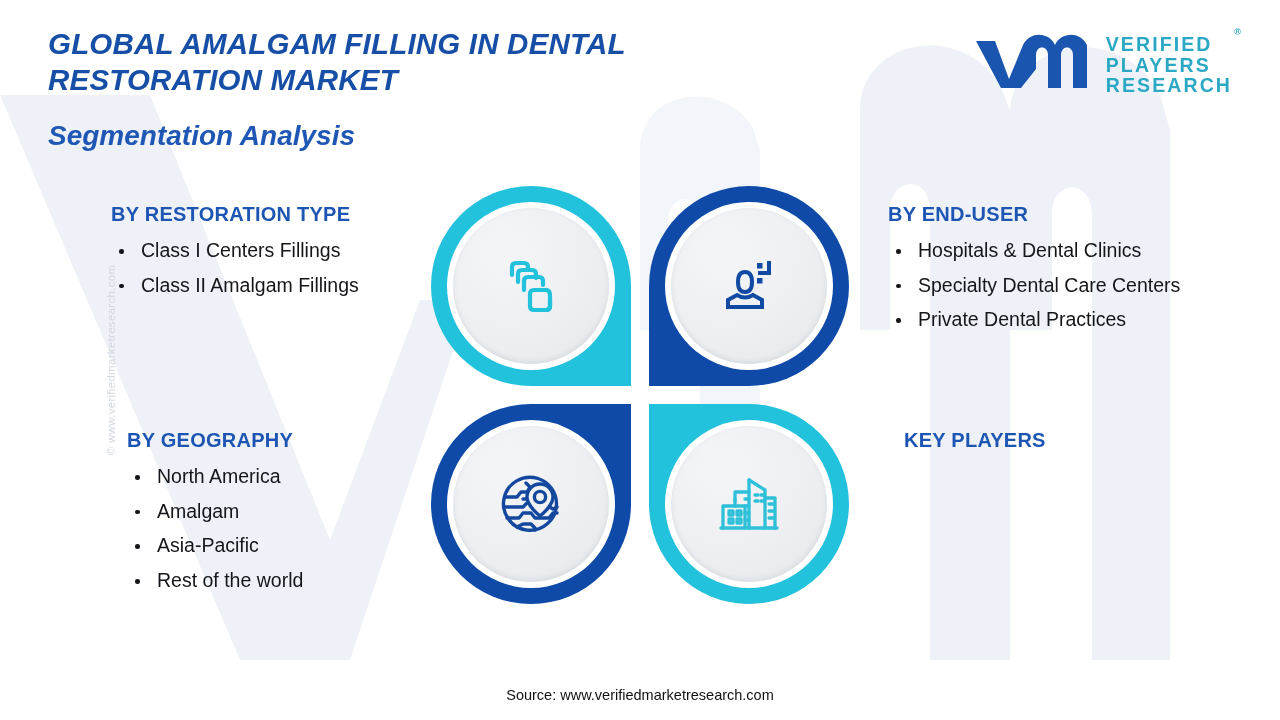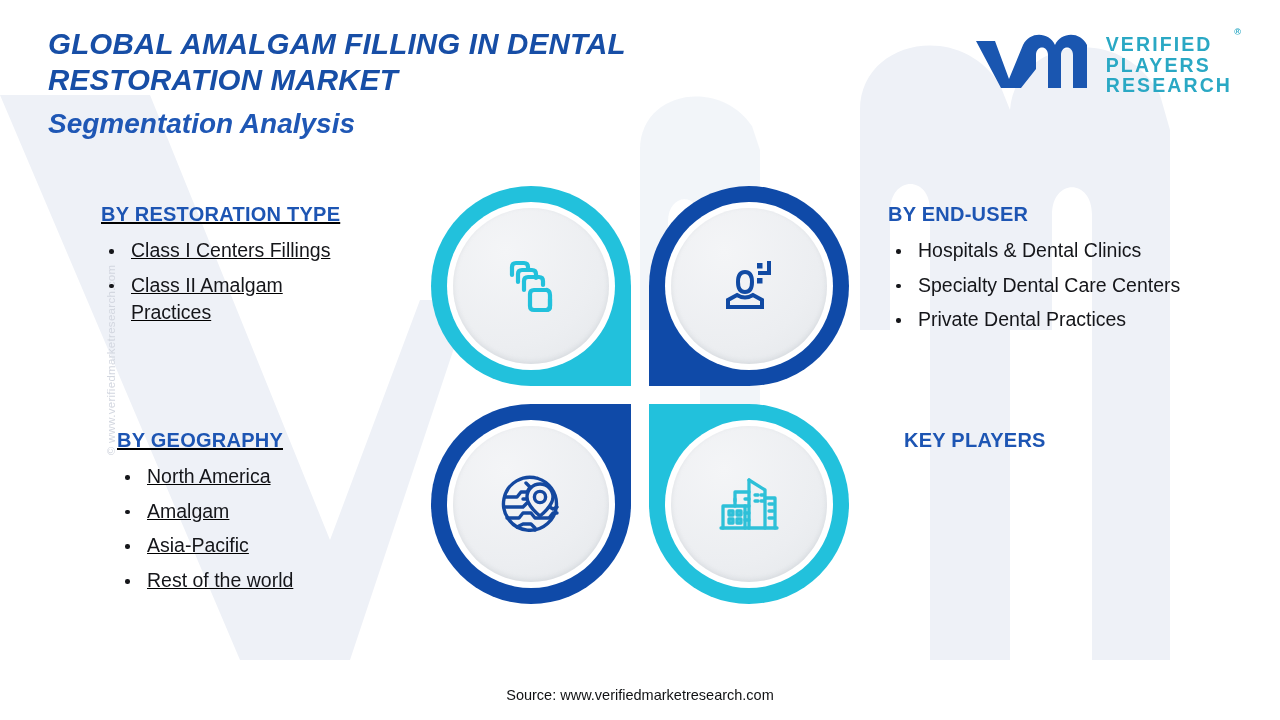--- a/index.html
+++ b/index.html
@@ -38,21 +38,21 @@
     letter-spacing: .2px;
     color: #174ea6;
     line-height: 1.22;
     text-transform: uppercase;
   }
   .subtitle-line {
     font-size: 28px;
     font-weight: 600;
     color: #1f57b5;
     line-height: 1.25;
-    margin-top: 8px;
+    margin-top: 20px;
   }
 
   
   .logo {
     position: absolute;
     right: 48px; top: 32px;
     display: flex;
     align-items: center;
     gap: 15px;
     z-index: 5;
@@ -90,21 +90,21 @@
     color: #d3d7e0;
     letter-spacing: .3px;
     z-index: 4;
   }
 
   
   .col {
     position: absolute;
     z-index: 5;
   }
-  .col-left  { left: 101px; width: 330px; text-decoration: underline; }
+  .col-left  { left: 111px; width: 330px; }
   .col-right { left: 888px; width: 370px; }
   .blk-a { top: 203px; }
   .blk-b { top: 429px; margin-left: 16px; }
 
   .sec-head {
     font-size: 20px;
     font-weight: 700;
     color: #1d55b3;
     letter-spacing: .25px;
     text-transform: uppercase;
@@ -229,21 +229,21 @@
       <span class="logo-reg">®</span>
     </div>
   </div>
 
   <div class="side-wm">© www.verifiedmarketresearch.com</div>
 
   <div class="col col-left blk-a">
     <div class="sec-head">BY RESTORATION TYPE</div>
     <ul class="sec-list">
       <li><span class="bullet"></span><span>Class I Centers Fillings</span></li>
-      <li><span class="bullet"></span><span>Class II Amalgam Practices</span></li>
+      <li><span class="bullet"></span><span>Class II Amalgam Fillings</span></li>
     </ul>
   </div>
 
   <div class="col col-left blk-b">
     <div class="sec-head">BY GEOGRAPHY</div>
     <ul class="sec-list">
       <li><span class="bullet"></span><span>North America</span></li>
       <li><span class="bullet"></span><span>Amalgam</span></li>
       <li><span class="bullet"></span><span>Asia-Pacific</span></li>
       <li><span class="bullet"></span><span>Rest of the world</span></li>

